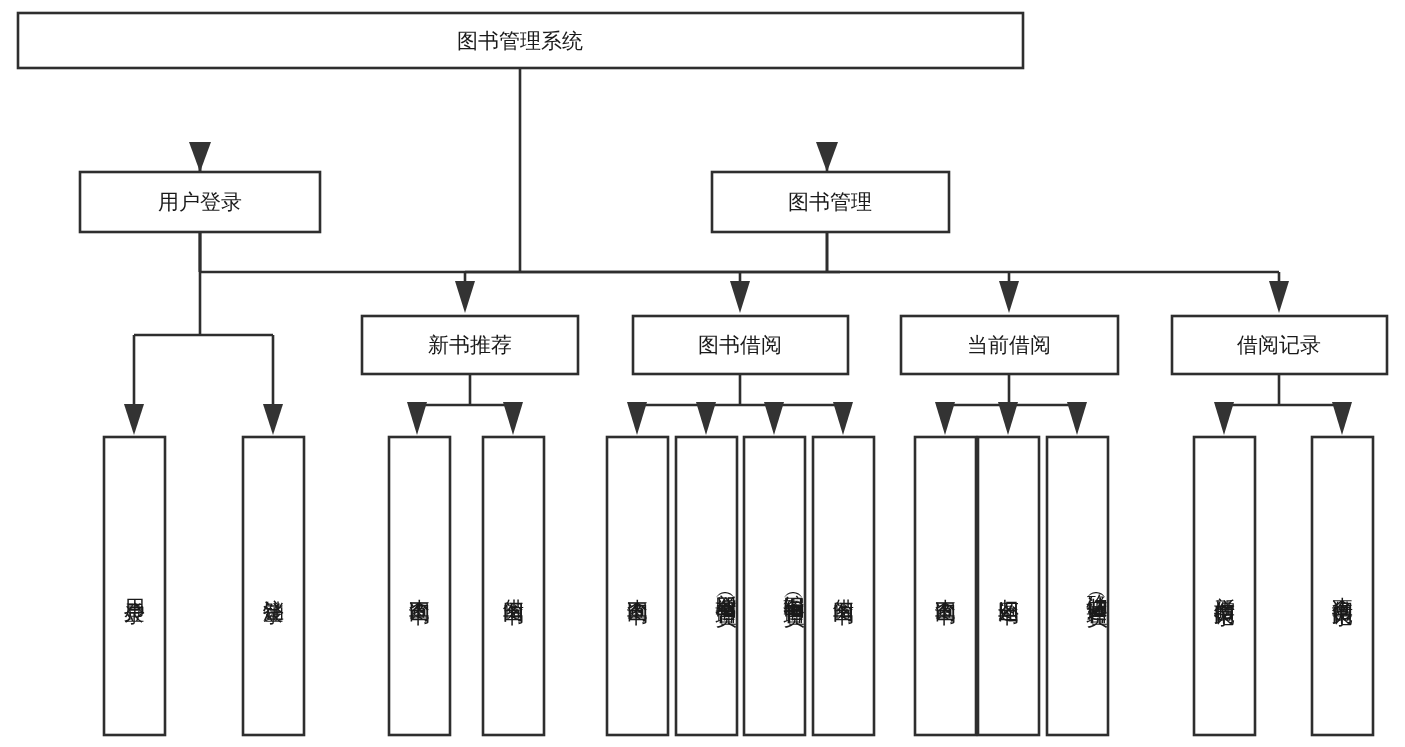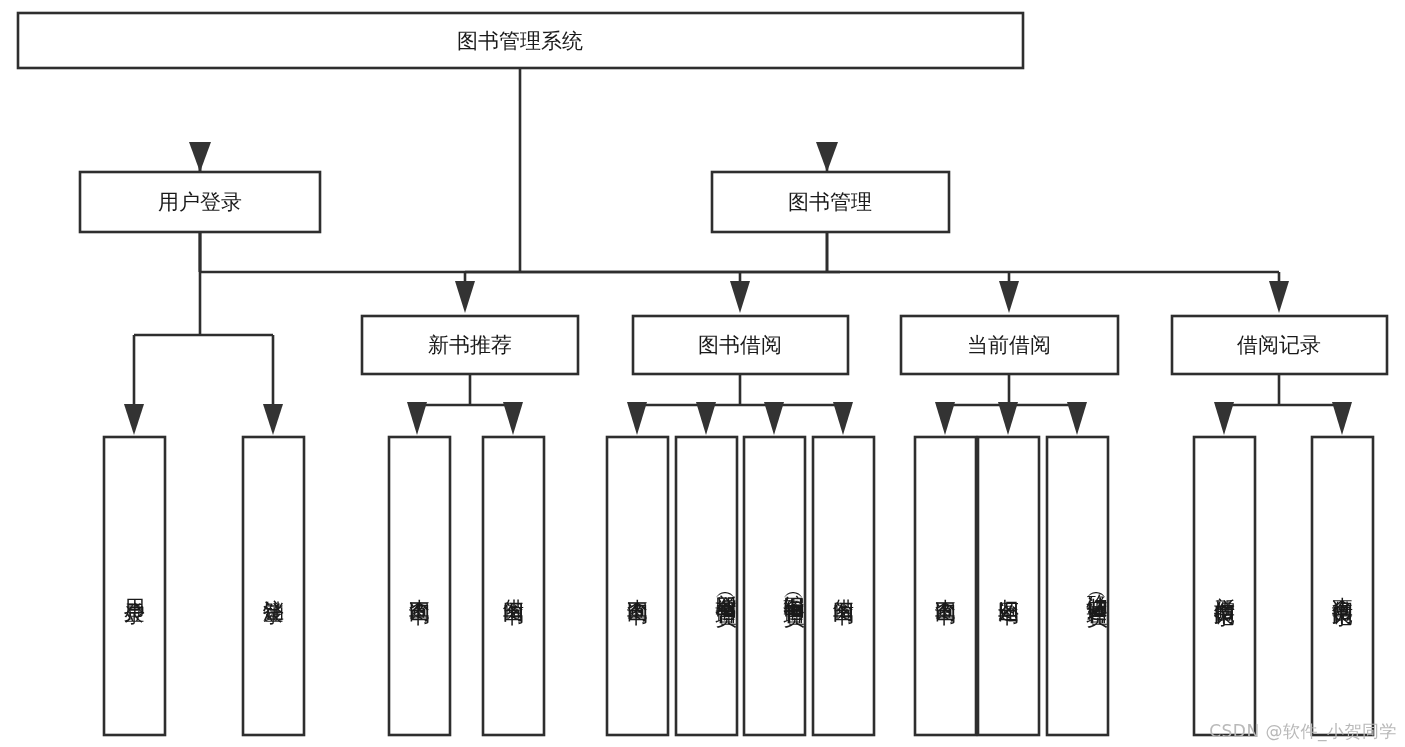--- a/index.html
+++ b/index.html
@@ -219,14 +219,13 @@
   <div class="node-label-v" style="left:744px; top:437px; width:61px; height:298px; display:flex; align-items:flex-start; justify-content:center;">编辑图书（管理员）</div>
   <div class="node-label-v" style="left:813px; top:437px; width:61px; height:298px; display:flex; align-items:center; justify-content:center;">借阅图书</div>
 
   <div class="node-label-v" style="left:915px; top:437px; width:61px; height:298px; display:flex; align-items:center; justify-content:center;">查询图书</div>
   <div class="node-label-v" style="left:978px; top:437px; width:61px; height:298px; display:flex; align-items:center; justify-content:center;">归还图书</div>
   <div class="node-label-v" style="left:1047px; top:437px; width:61px; height:298px; display:flex; align-items:flex-start; justify-content:center;">确认归还（管理员）</div>
 
   <div class="node-label-v" style="left:1194px; top:437px; width:61px; height:298px; display:flex; align-items:center; justify-content:center;">新增借阅记录</div>
   <div class="node-label-v" style="left:1312px; top:437px; width:61px; height:298px; display:flex; align-items:center; justify-content:center;">查询借阅记录</div>
 
-  <div class="watermark">CSDN @软件_小贺同学</div>
 </div>
 
 </body></html>

